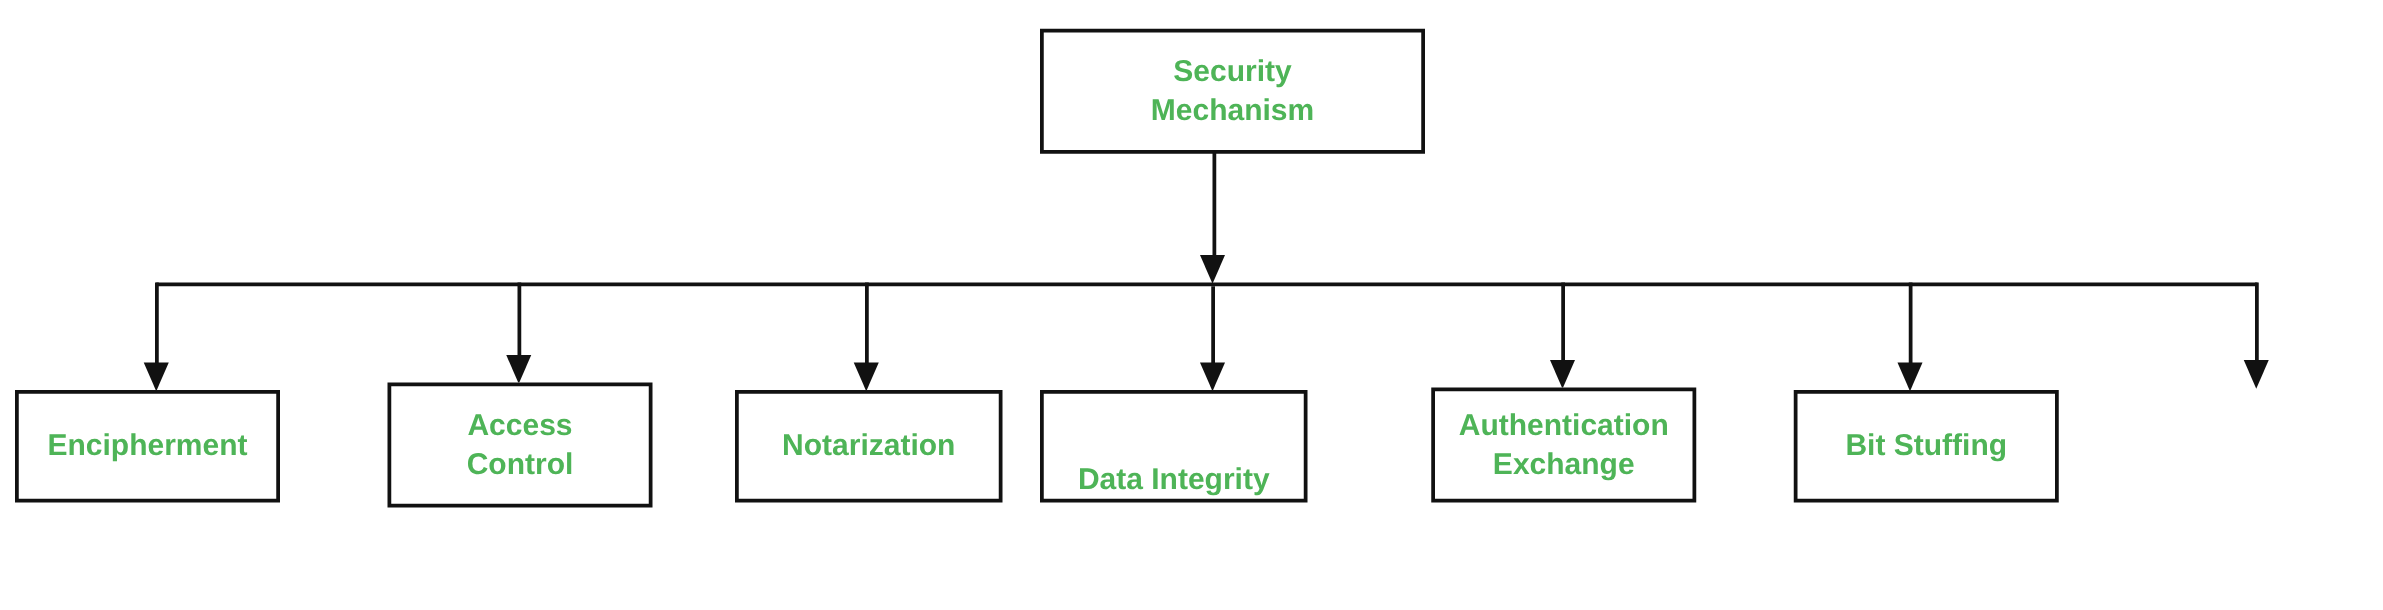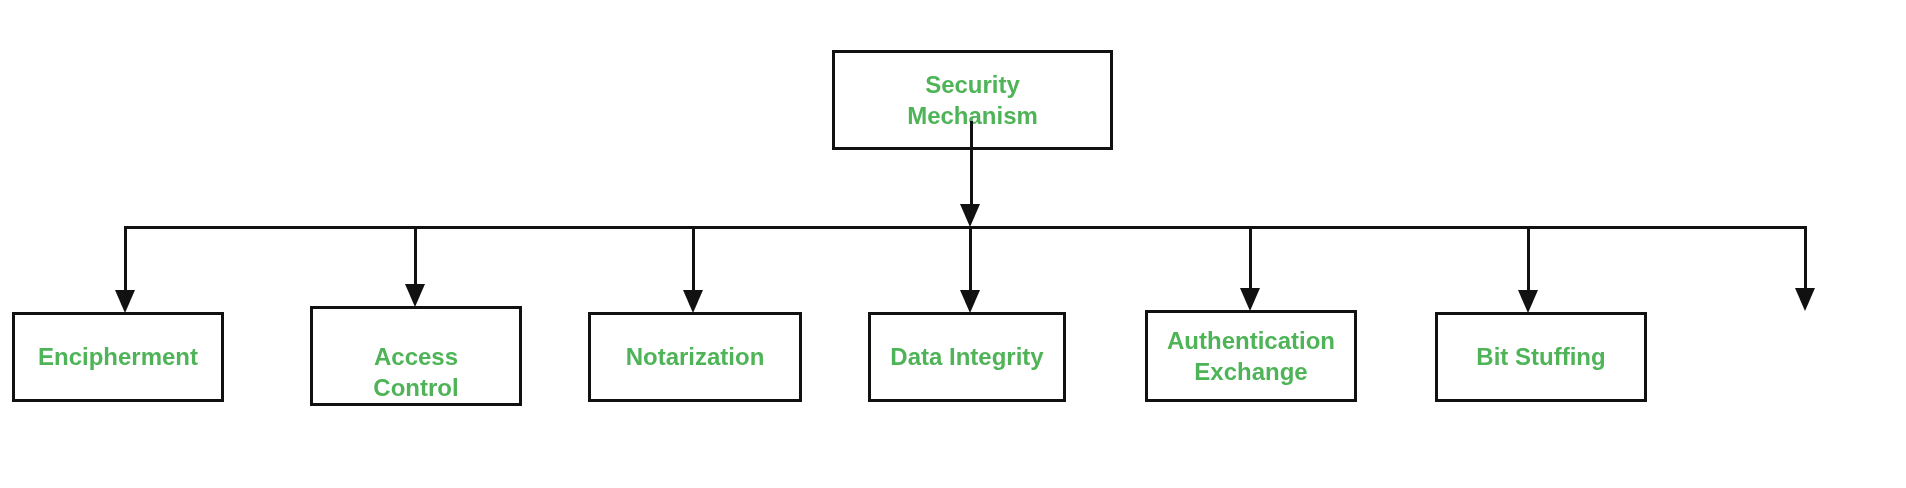--- a/index.html
+++ b/index.html
@@ -52,27 +52,27 @@
   .arrowhead {
     position: absolute;
     width: 0;
     height: 0;
     border-left: 10px solid transparent;
     border-right: 10px solid transparent;
     border-top: 23px solid var(--line-color);
   }
 
   
-  .node.root { left: 832px; top: 23px; width: 281px; height: 100px; margin-top: 27px; }
+  .node.root { left: 832px; top: 23px; width: 308px; height: 100px; }
 
   
   .node.n0 { left: 12px;   top: 312px; width: 212px; height: 90px;  }
-  .node.n1 { left: 310px;  top: 306px; width: 212px; height: 100px; align-items: flex-end; }
+  .node.n1 { left: 310px;  top: 306px; width: 212px; height: 100px; }
   .node.n2 { left: 588px;  top: 312px; width: 214px; height: 90px;  }
-  .node.n3 { left: 868px;  top: 312px; width: 198px; height: 90px;  }
+  .node.n3 { left: 832px;  top: 312px; width: 214px; height: 90px; align-items: flex-end;  }
   .node.n4 { left: 1145px; top: 310px; width: 212px; height: 92px;  }
   .node.n5 { left: 1423px; top: 312px; width: 212px; height: 90px; margin-left: 12px;  }
   .node.n6 { left: 1689px; top: 310px; width: 213px; height: 92px;  }
 </style>
 </head>
 <body>
 
 <div class="canvas">
 
   <div class="node root">

